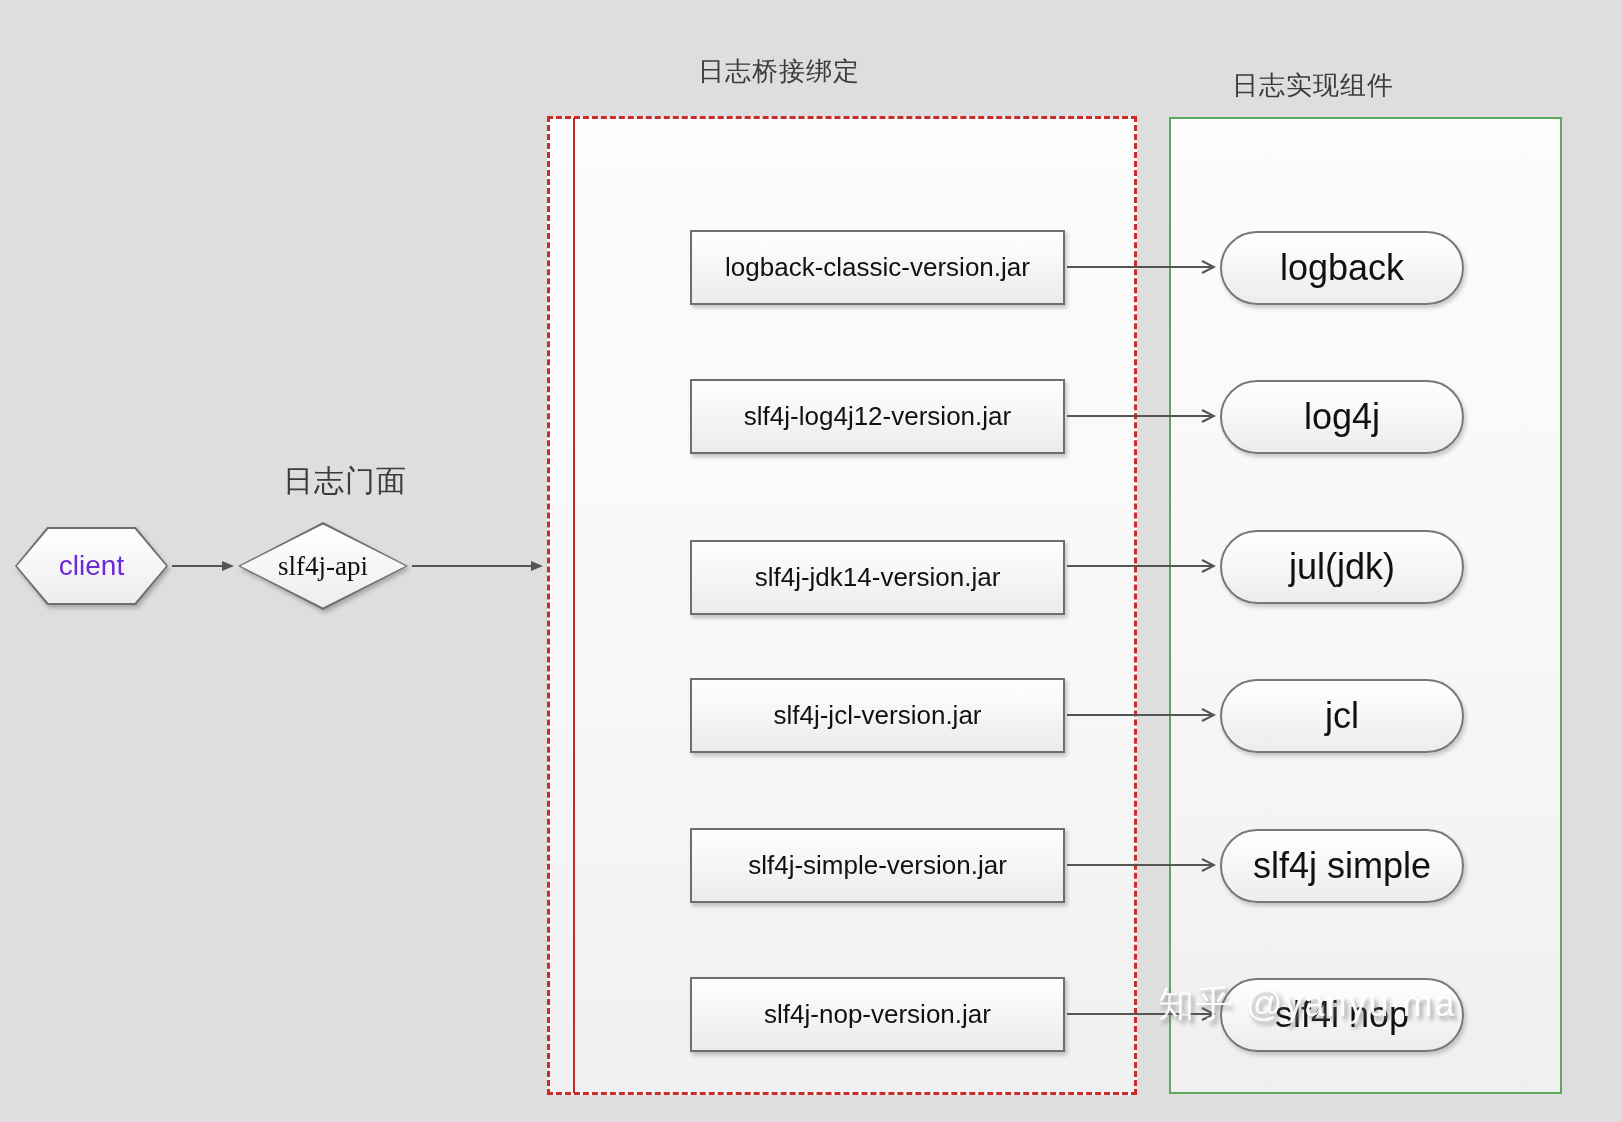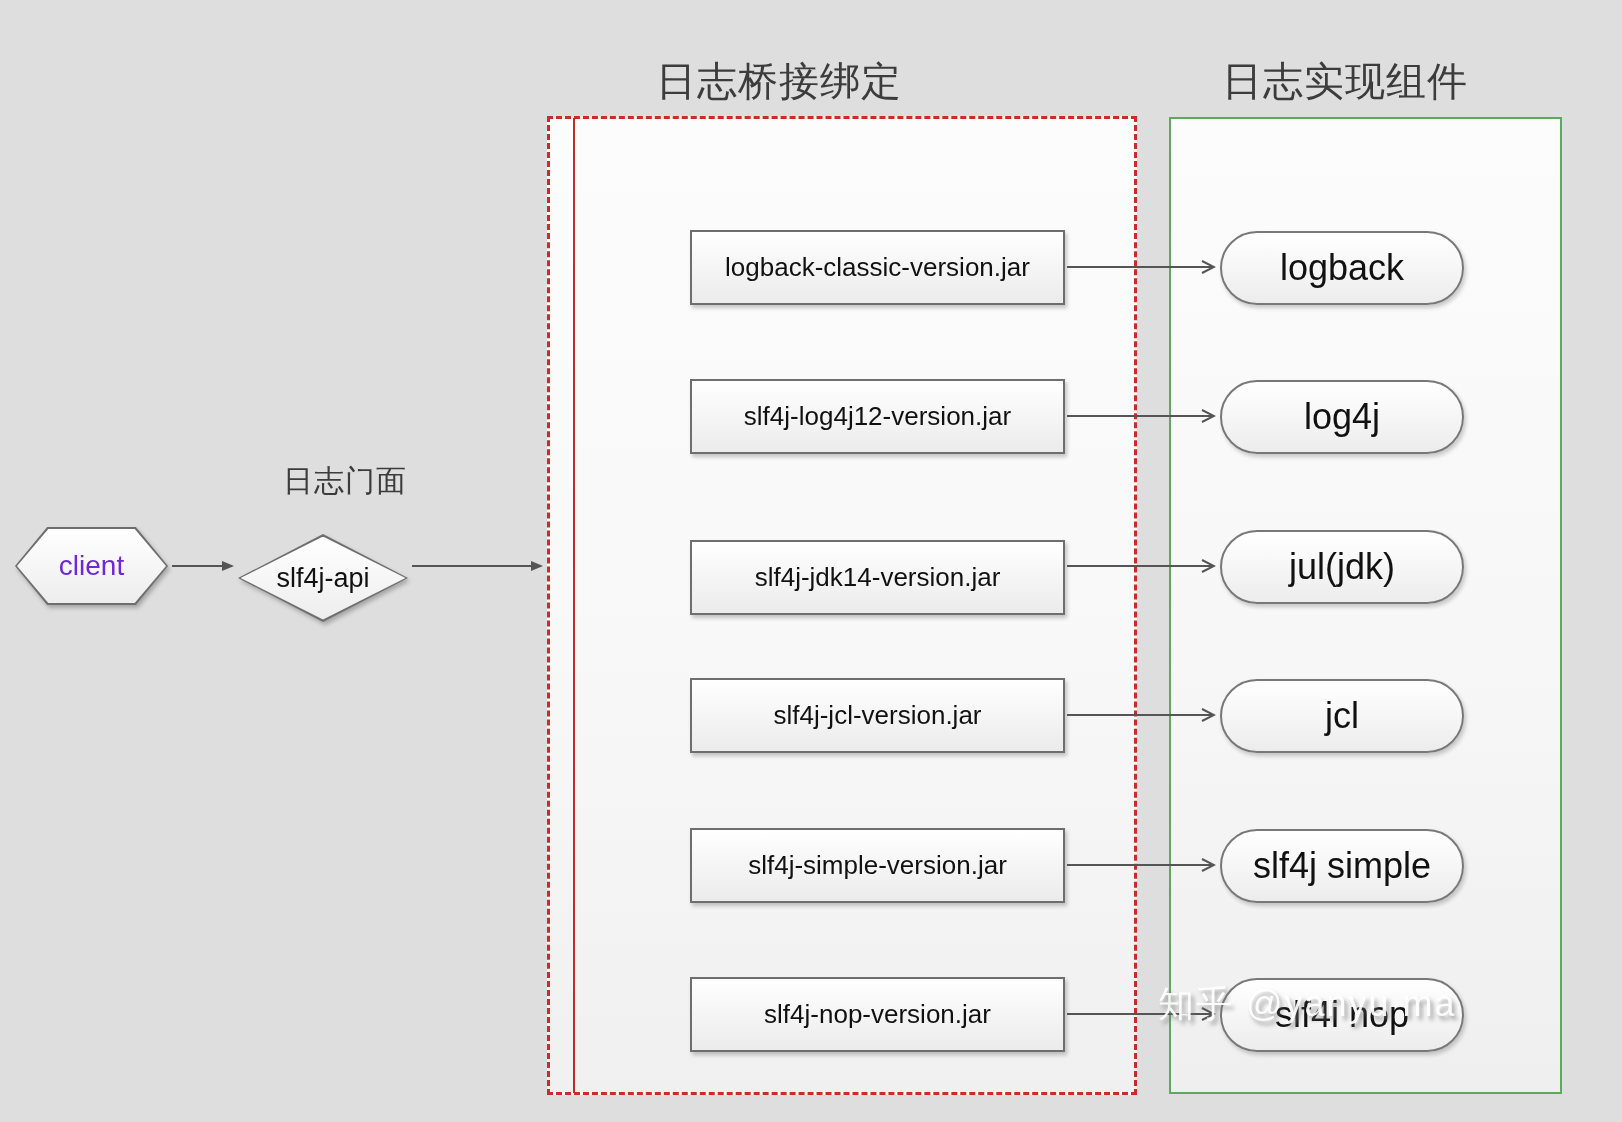--- a/index.html
+++ b/index.html
@@ -7,21 +7,21 @@
     width:1622px;height:1122px;position:relative;overflow:hidden;
     background:#dedede;
     font-family:"Liberation Sans","DejaVu Sans",sans-serif;
     color:#1c1c1c;
   }
   .abs{position:absolute;}
   .center{display:flex;align-items:center;justify-content:center;text-align:right;}
 
   
   .col-title{
-    font-size:40px;font-weight:500;color:#3c3c3c;letter-spacing:1px;
+    font-size:26px;font-weight:500;color:#3c3c3c;letter-spacing:1px;
     transform:translateX(-50%);white-space:nowrap;
   }
 
   
   .bridge-box{
     left:547px;top:116px;width:590px;height:979px;box-sizing:border-box;
     border:3px dashed #cb2b2b;
     background:linear-gradient(180deg,#fcfcfc 0%,#f8f8f8 55%,#f0f0f0 100%);
   }
   .bridge-inner-line{
@@ -54,21 +54,21 @@
   
   .hex-wrap{left:15px;top:527px;width:153px;height:78px;filter:drop-shadow(2px 3px 2px rgba(0,0,0,0.25));}
   .hex-outer{position:absolute;inset:0;background:#6e6e6e;
     clip-path:polygon(0 50%,21% 0,79% 0,100% 50%,79% 100%,21% 100%);}
   .hex-inner{position:absolute;inset:2px;
     background:linear-gradient(180deg,#ffffff,#ededed);
     clip-path:polygon(0 50%,21% 0,79% 0,100% 50%,79% 100%,21% 100%);}
   .hex-label{position:absolute;inset:0;font-size:28px;color:#6d28d9;}
 
   
-  .dia-wrap{left:238px;top:534px;width:170px;height:88px;filter:drop-shadow(2px 3px 2px rgba(0,0,0,0.25));}
+  .dia-wrap{left:238px;top:522px;width:170px;height:88px;filter:drop-shadow(2px 3px 2px rgba(0,0,0,0.25));font-family:Liberation Serif, serif;}
   .dia-outer{position:absolute;inset:0;background:#6e6e6e;
     clip-path:polygon(50% 0,100% 50%,50% 100%,0 50%);}
   .dia-inner{position:absolute;inset:2.5px;
     background:linear-gradient(180deg,#ffffff,#ededed);
     clip-path:polygon(50% 0,100% 50%,50% 100%,0 50%);}
   .dia-label{position:absolute;inset:0;font-size:27px;color:#111;}
 
   .facade-title{
     left:345px;top:461px;transform:translateX(-50%);
     font-size:30px;font-weight:500;color:#3c3c3c;letter-spacing:1px;white-space:nowrap;
@@ -79,21 +79,21 @@
   .watermark{
     left:1158px;top:980px;z-index:9;
     font-size:36px;color:rgba(255,255,255,0.92);letter-spacing:2px;white-space:nowrap;
     text-shadow:3px 4px 4px rgba(110,110,110,0.65);
   }
 </style>
 </head>
 <body>
 
 <div class="abs col-title" style="left:779px;top:54px;">日志桥接绑定</div>
-<div class="abs col-title" style="left:1313px;top:54px;margin-left:32px;">日志实现组件</div>
+<div class="abs col-title" style="left:1313px;top:68px;">日志实现组件</div>
 
 <div class="abs bridge-box"></div>
 <div class="abs bridge-inner-line"></div>
 <div class="abs impl-box"></div>
 
 <div class="abs facade-title">日志门面</div>
 
 <div class="abs hex-wrap">
   <div class="hex-outer"></div>
   <div class="hex-inner"></div>

